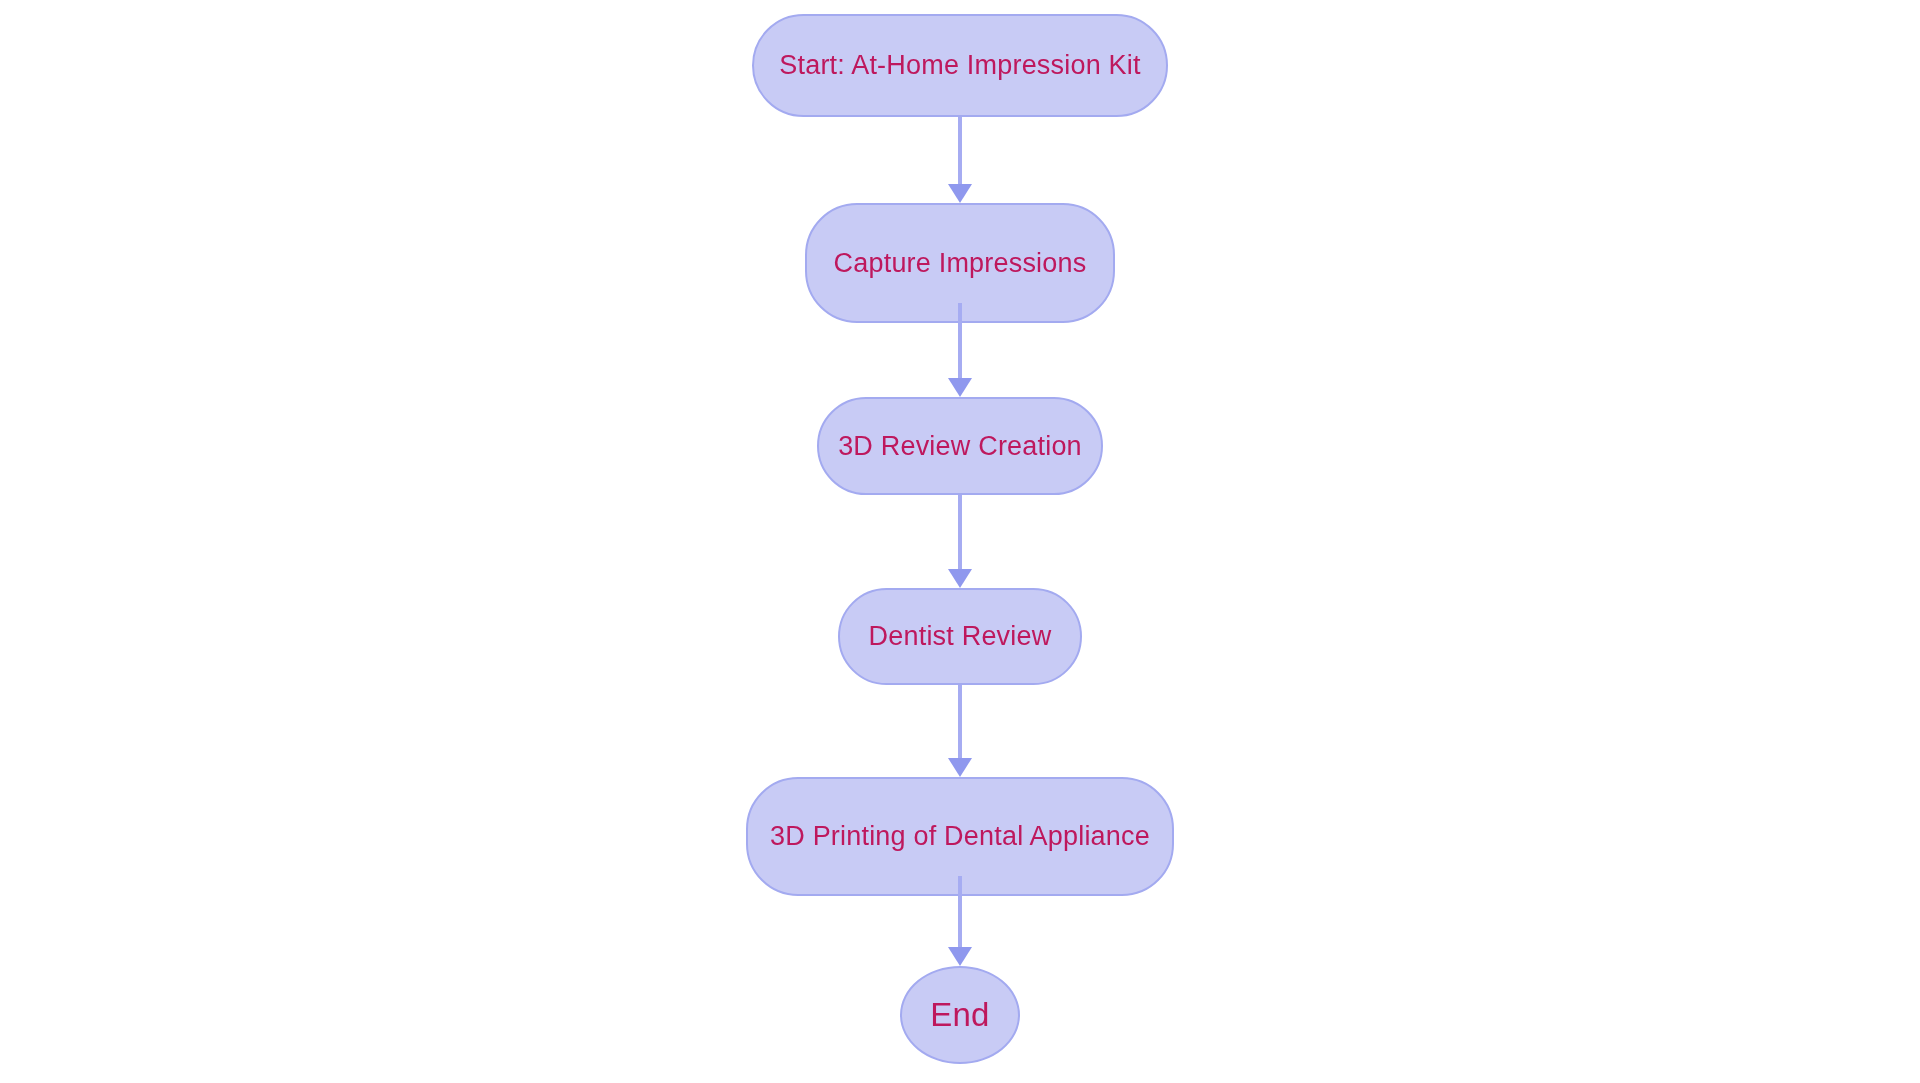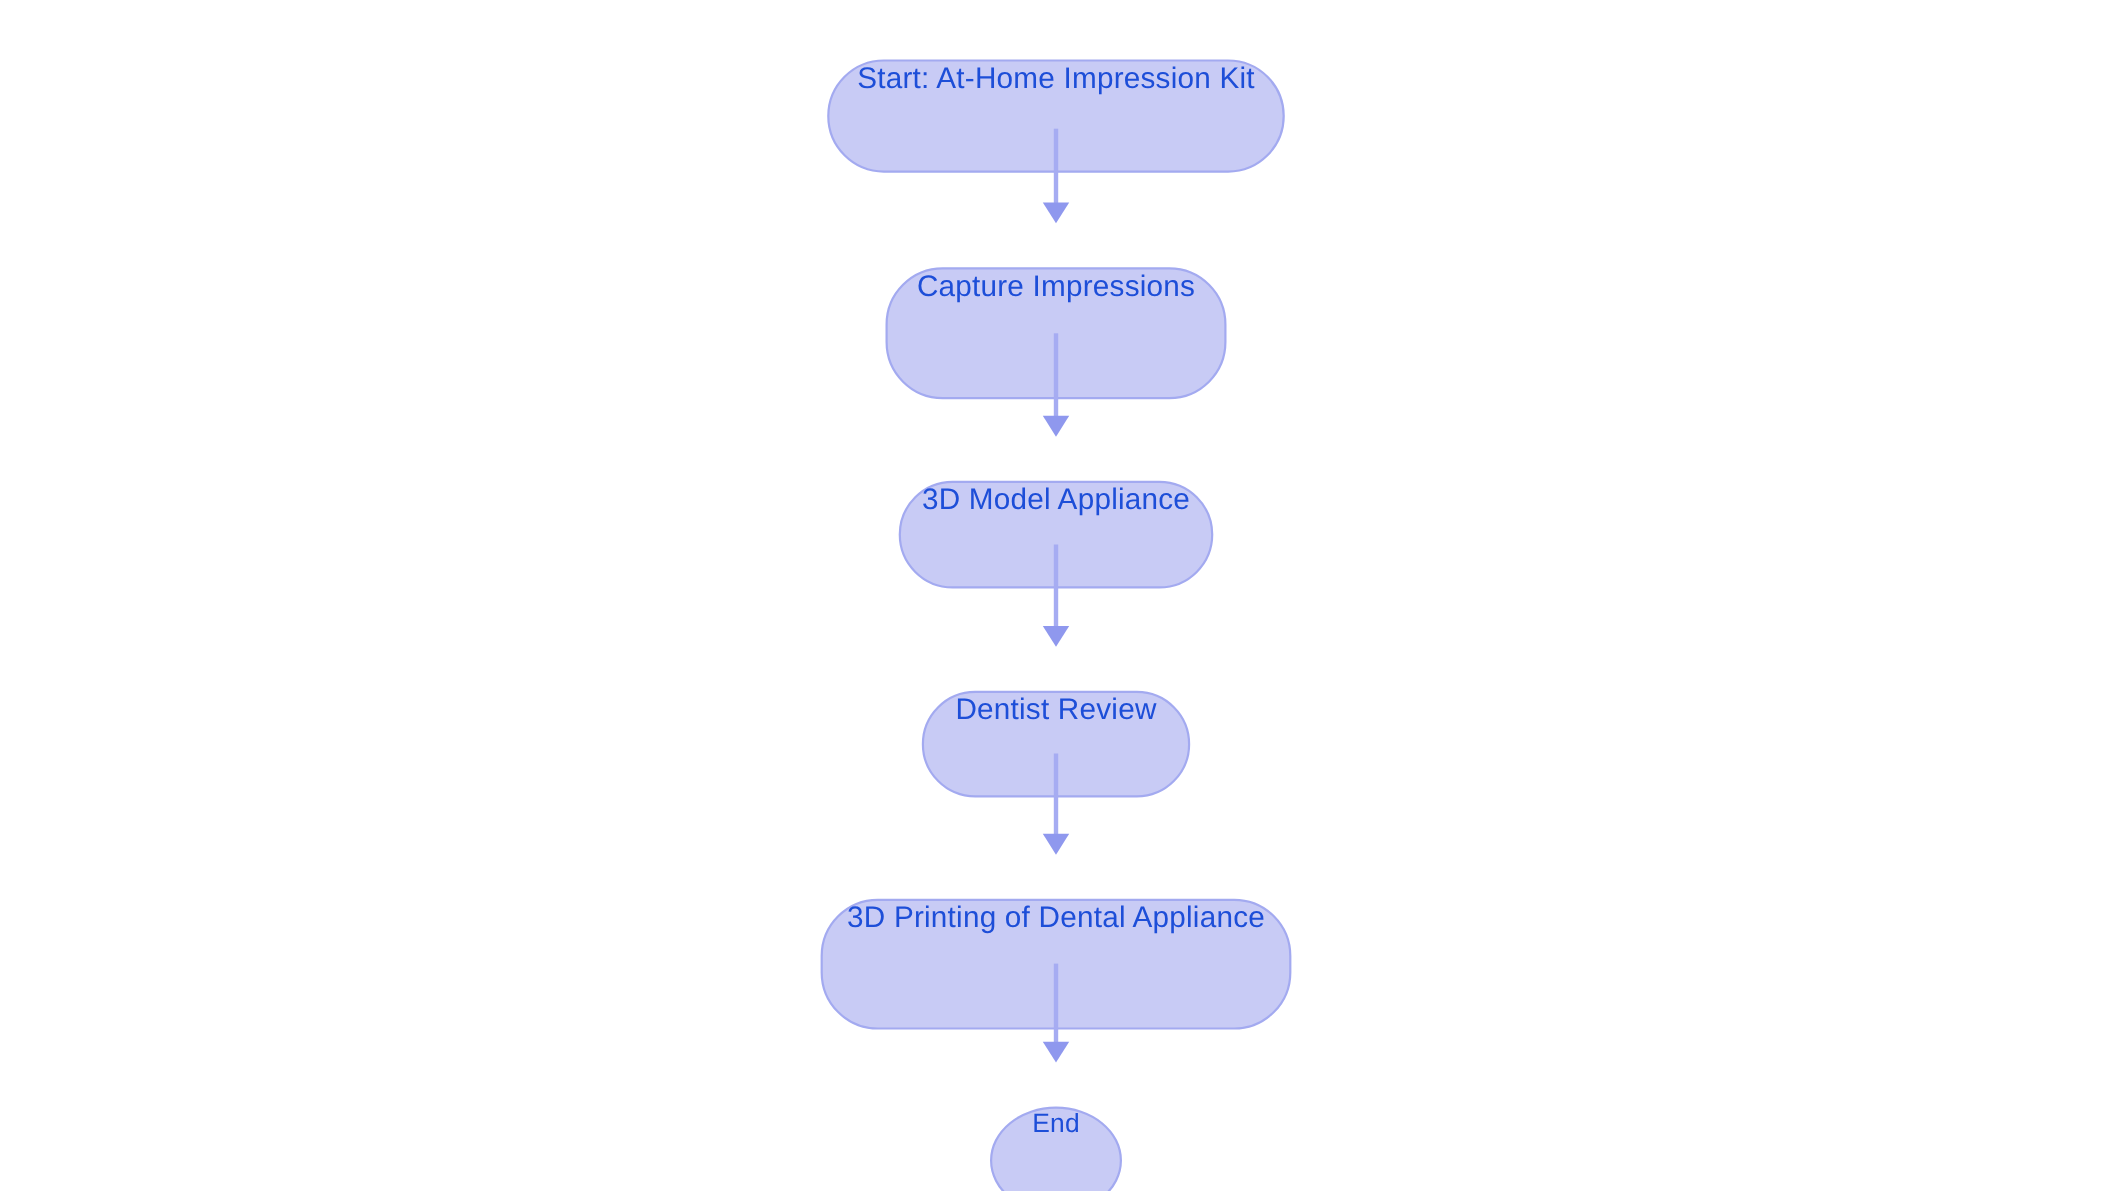--- a/index.html
+++ b/index.html
@@ -16,38 +16,37 @@
     font-family: "Liberation Sans", sans-serif;
   }
   .node {
     position: absolute;
     left: 960px;
     transform: translateX(-50%);
     background: #c8cbf5;
     border: 2px solid #a3aaf0;
     box-sizing: border-box;
     display: flex;
-    align-items: flex-start;
+    align-items: center;
     justify-content: center;
-    color: #1d4ed8;
+    color: #be185d;
     font-size: 27px;
     letter-spacing: 0.2px;
     white-space: nowrap;
     text-align: center;
-    margin-top: 40px;
   }
   .node.pill   { border-radius: 52px; }
   .node.circle { border-radius: 50%; }
 
   .node-1 { top: 14px;  width: 416px; height: 103px; }
   .node-2 { top: 203px; width: 310px; height: 120px; }
   .node-3 { top: 397px; width: 286px; height: 98px;  }
   .node-4 { top: 588px; width: 244px; height: 97px;  }
   .node-5 { top: 777px; width: 428px; height: 119px;  }
-  .node-6 { top: 966px; width: 120px; height: 98px; font-size: 24px; }
+  .node-6 { top: 966px; width: 120px; height: 98px; font-size: 33px; }
 
   .arrow {
     position: absolute;
     left: 948px;
     width: 24px;
   }
   .arrow-1 { top: 117px; height: 86px; }
   .arrow-2 { top: 303px; height: 94px; }
   .arrow-3 { top: 495px; height: 93px; }
   .arrow-4 { top: 685px; height: 92px; }
@@ -89,21 +88,21 @@
   <div class="node pill node-2">
     <span>Capture Impressions</span>
   </div>
 
   <div class="arrow arrow-2">
     <div class="arrow-stem"></div>
     <div class="arrow-head"></div>
   </div>
 
   <div class="node pill node-3">
-    <span>3D Model Appliance</span>
+    <span>3D Review Creation</span>
   </div>
 
   <div class="arrow arrow-3">
     <div class="arrow-stem"></div>
     <div class="arrow-head"></div>
   </div>
 
   <div class="node pill node-4">
     <span>Dentist Review</span>
   </div>

